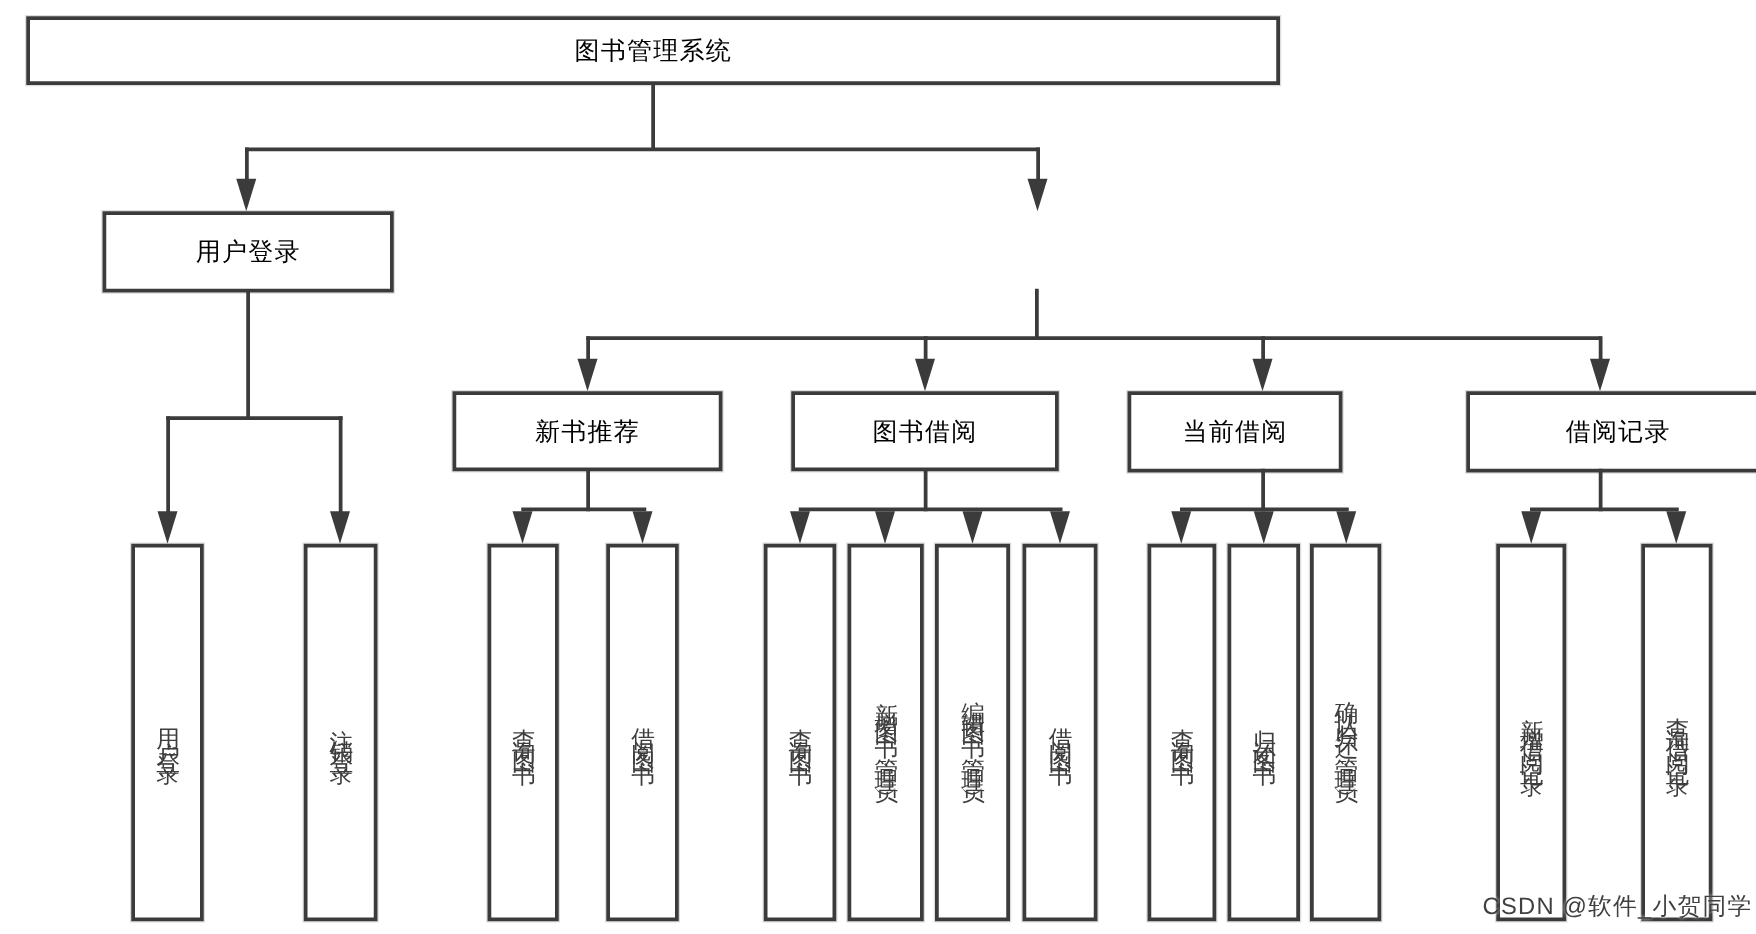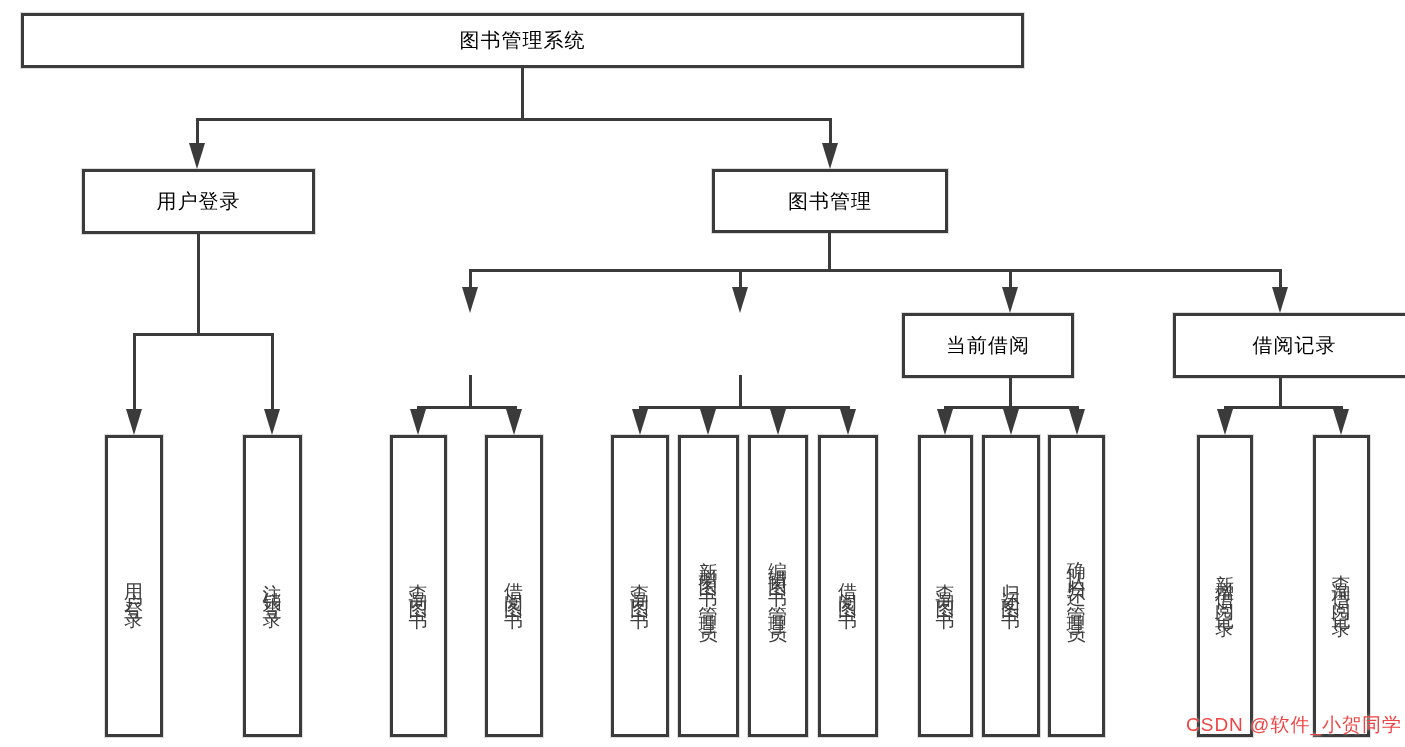--- a/index.html
+++ b/index.html
@@ -28,21 +28,21 @@
   }
   .hline { position:absolute; height:3px; background:#3b3b3b; }
   .vline { position:absolute; width:3px;  background:#3b3b3b; }
   .tri {
     position:absolute; width:0; height:0;
     border-left:8px solid transparent; border-right:8px solid transparent;
     border-top:26px solid #3b3b3b;
   }
   .watermark {
     position:absolute; left:1186px; top:712px; z-index:10;
-    font-size:19px; color:#ef4444; letter-spacing:1px;
+    font-size:19px; color:#404040; letter-spacing:1px;
     text-shadow:0 0 3px #ffffff;
     white-space:nowrap;
   }
 </style>
 </head>
 <body>
 
 <div id="canvas">
 
   <div class="box" style="left:21px; top:13px; width:1003px; height:55px;">
@@ -52,42 +52,45 @@
   <div class="vline" style="left:521px; top:66px;  height:54px;"></div>
   <div class="hline" style="left:196px; top:118px; width:636px;"></div>
   <div class="vline" style="left:196px; top:118px; height:28px;"></div>
   <div class="tri" style="left:189px; top:143px;"></div>
   <div class="vline" style="left:829px; top:118px; height:28px;"></div>
   <div class="tri" style="left:822px; top:143px;"></div>
 
   <div class="box" style="left:82px; top:169px; width:233px; height:65px;">
     <span>用户登录</span>
   </div>
-  <div class="box" style="left:712px; top:169px; width:236px; height:64px;">
-    <span>图书管理</span>
-  </div>
 
   <div class="vline" style="left:197px; top:232px; height:104px;"></div>
   <div class="hline" style="left:133px; top:333px; width:141px;"></div>
   <div class="vline" style="left:133px; top:333px; height:78px;"></div>
   <div class="tri" style="left:126px; top:409px;"></div>
   <div class="vline" style="left:271px; top:333px; height:78px;"></div>
   <div class="tri" style="left:264px; top:409px;"></div>
 
   <div class="vline" style="left:828px;  top:231px; height:41px;"></div>
   <div class="hline" style="left:469px;  top:269px; width:812px;"></div>
   <div class="vline" style="left:469px;  top:269px; height:22px;"></div>
   <div class="tri" style="left:462px;  top:287px;"></div>
   <div class="vline" style="left:739px;  top:269px; height:22px;"></div>
   <div class="tri" style="left:732px;  top:287px;"></div>
   <div class="vline" style="left:1009px; top:269px; height:22px;"></div>
   <div class="tri" style="left:1002px; top:287px;"></div>
   <div class="vline" style="left:1279px; top:269px; height:22px;"></div>
   <div class="tri" style="left:1272px; top:287px;"></div>
 
+  <div class="box" style="left:362px; top:313px; width:216px; height:64px;">
+    <span>新书推荐</span>
+  </div>
+  <div class="box" style="left:633px; top:313px; width:214px; height:64px;">
+    <span>图书借阅</span>
+  </div>
   <div class="box" style="left:902px; top:313px; width:172px; height:65px;">
     <span>当前借阅</span>
   </div>
   <div class="box" style="left:1173px; top:313px; width:243px; height:65px;">
     <span>借阅记录</span>
   </div>
 
   <div class="vline" style="left:469px; top:375px; height:34px;"></div>
   <div class="hline" style="left:417px; top:406px; width:100px;"></div>
   <div class="tri" style="left:410px; top:409px;"></div>

